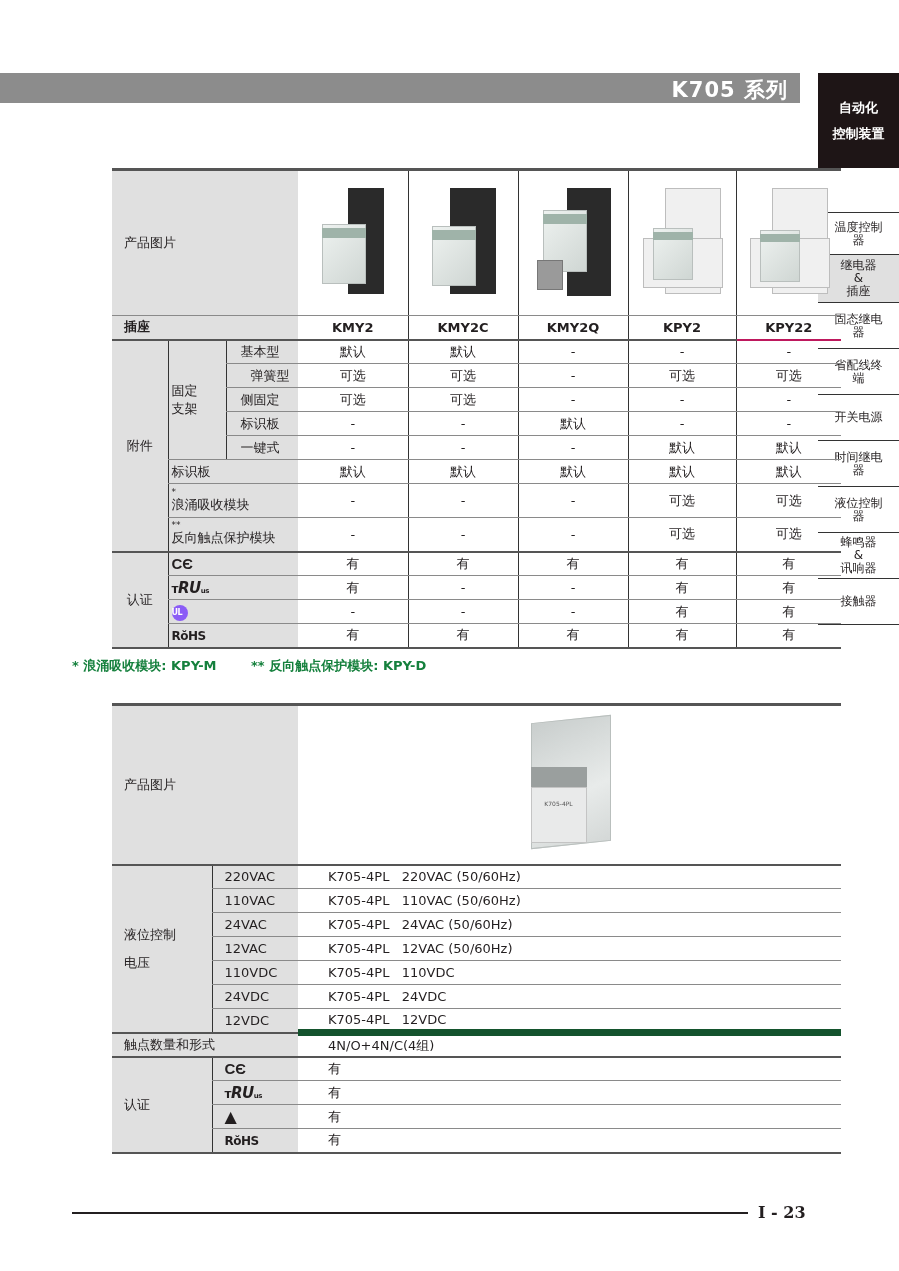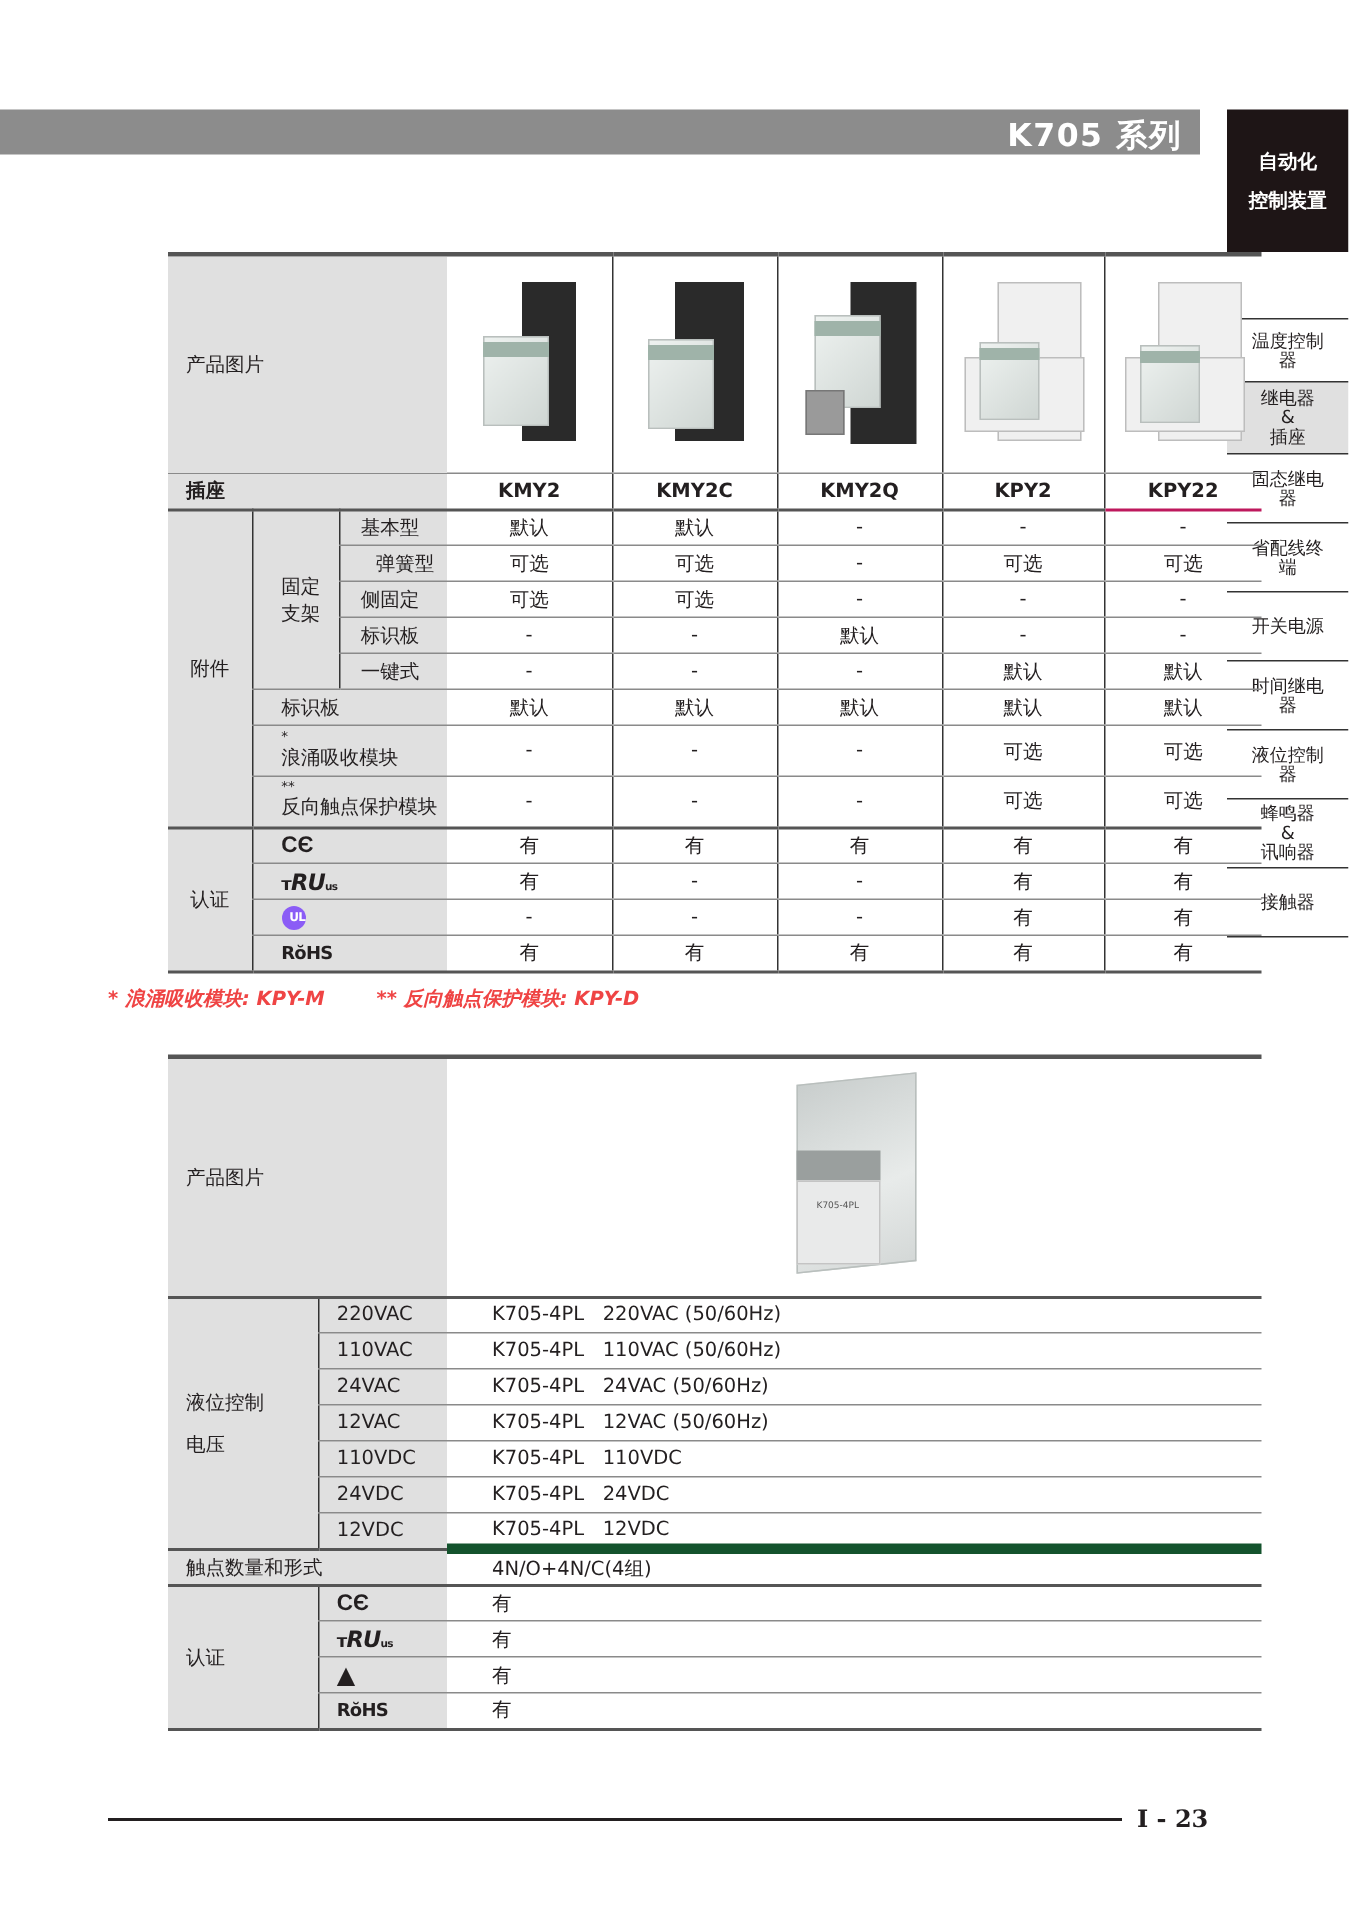--- a/index.html
+++ b/index.html
@@ -20,39 +20,39 @@
   .side-item.active { background: #e0e0e0; }
   .side-nav .bottom-line { border-top: 1px solid #333; }
 
   
   table.spec { position: absolute; left: 72px; width: 729px; border-collapse: collapse; table-layout: fixed; font-size: 13px; margin-left: 40px; }
   table.spec td { border-bottom: 1px solid #8a8a8a; vertical-align: middle; height: 24px; }
   table.spec .gray { background: #e0e0e0; }
   table.spec .vl { border-left: 1px solid #333; }
   table.spec .c { text-align: center; }
   table.spec .pl { padding-left: 12px; }
-  table.spec .pl2 { padding-left: 19px; }
+  table.spec .pl2 { padding-left: 3px; }
   table.spec .pl3 { padding-left: 30px; }
   .topline { border-top: 3px solid #555 !important; }
   .bold { font-weight: bold; }
 
   #t1 { top: 168px; }
   #t2 { top: 703px; }
 
   .img-cell { height: 146px !important; position: relative; }
   .img-cell-2 { height: 160px !important; position: relative; }
 
   
   .prod { position: relative; margin: 0 auto; }
   .socket-dark { position: absolute; background: #2a2a2a; }
   .socket-light { position: absolute; background: #f0f0f0; border: 1px solid #bdbdbd; }
   .relay { position: absolute; background: linear-gradient(135deg,#eef2f0,#cfd6d3); border: 1px solid #b9bfbd; }
   .relay-band { position: absolute; background: #8f9b96; }
 
-  .footnote { position: absolute; left: 72px; top: 657px; font-size: 13px; font-weight: bold; color: #ef4444; font-style: italic; }
+  .footnote { position: absolute; left: 72px; top: 657px; font-size: 13px; font-weight: bold; color: #15803d; }
   .footnote span { margin-right: 30px; }
 
   .cert { font-weight: bold; font-size: 12px; letter-spacing: -0.5px; }
   .ce { font-family: "Liberation Sans", sans-serif; font-weight: bold; font-size: 15px; }
   .star { font-size: 9px; line-height: 8px; display: block; }
 
   .footer-line { position: absolute; left: 72px; top: 1212px; width: 676px; height: 2px; background: #231f20; }
   .page-num { position: absolute; left: 758px; top: 1203px; font-family: "DejaVu Serif", serif; font-size: 16px; font-weight: bold; color: #231f20; }
 </style>
 </head>
@@ -257,21 +257,21 @@
   </tr>
   <tr>
     <td colspan="2" class="gray vl pl2"><span class="cert">ᴛ<b style="font-size:15px;font-style:italic">RU</b><small style="font-size:7px">us</small></span></td>
     <td class="c">有</td>
     <td class="c vl">-</td>
     <td class="c vl">-</td>
     <td class="c vl">有</td>
     <td class="c vl">有</td>
   </tr>
   <tr>
-    <td colspan="2" class="gray vl pl2"><span class="cert" style="display:inline-block;width:16px;height:16px;border-radius:50%;background:#8b5cf6;color:#fff;font-size:8px;text-align:right;line-height:16px">UL</span></td>
+    <td colspan="2" class="gray vl pl2"><span class="cert" style="display:inline-block;width:16px;height:16px;border-radius:50%;background:#8b5cf6;color:#fff;font-size:8px;text-align:left;line-height:16px">UL</span></td>
     <td class="c">-</td>
     <td class="c vl">-</td>
     <td class="c vl">-</td>
     <td class="c vl">有</td>
     <td class="c vl">有</td>
   </tr>
   <tr>
     <td colspan="2" class="gray vl pl2" style="border-bottom:2px solid #555"><span class="cert">RŏHS</span></td>
     <td class="c" style="border-bottom:2px solid #555">有</td>
     <td class="c vl" style="border-bottom:2px solid #555">有</td>

